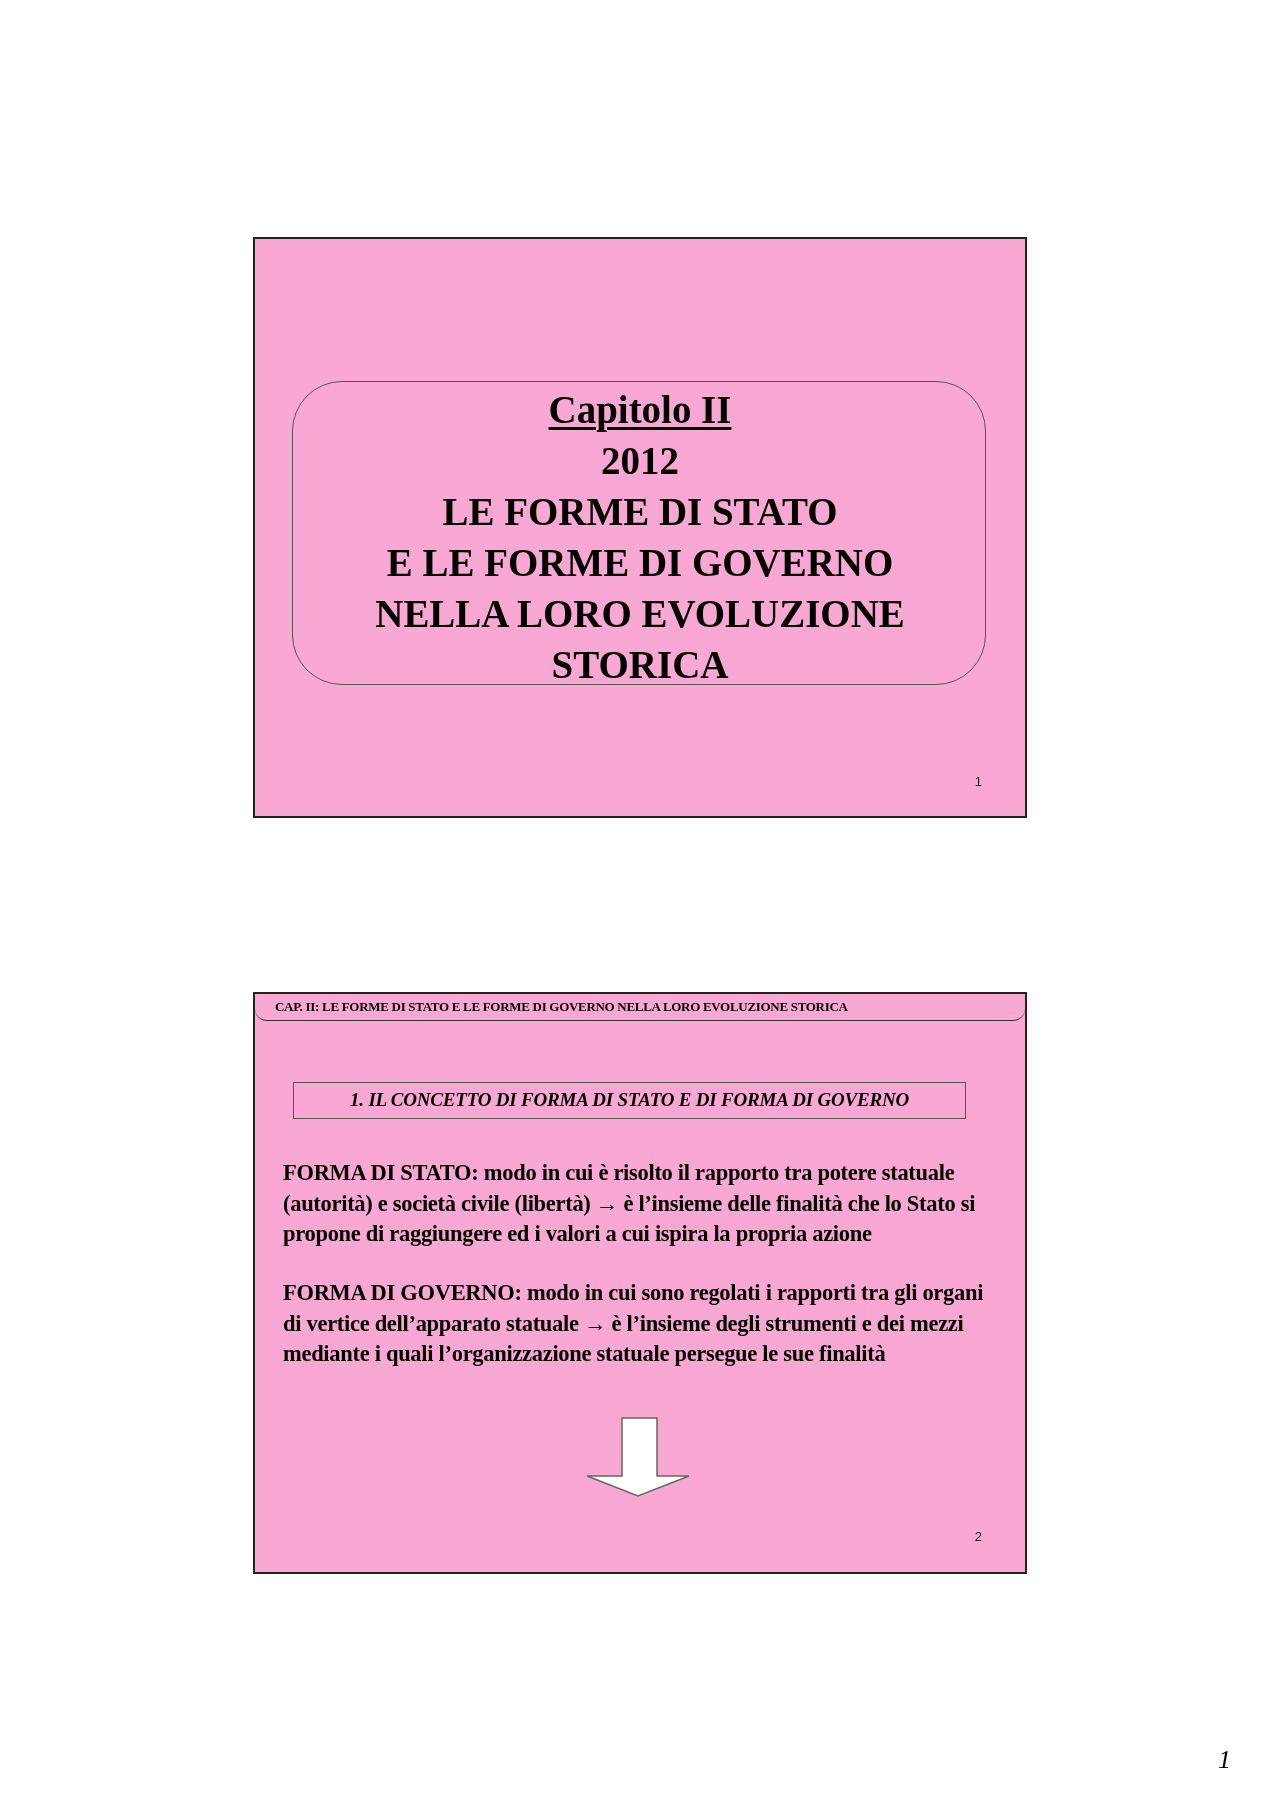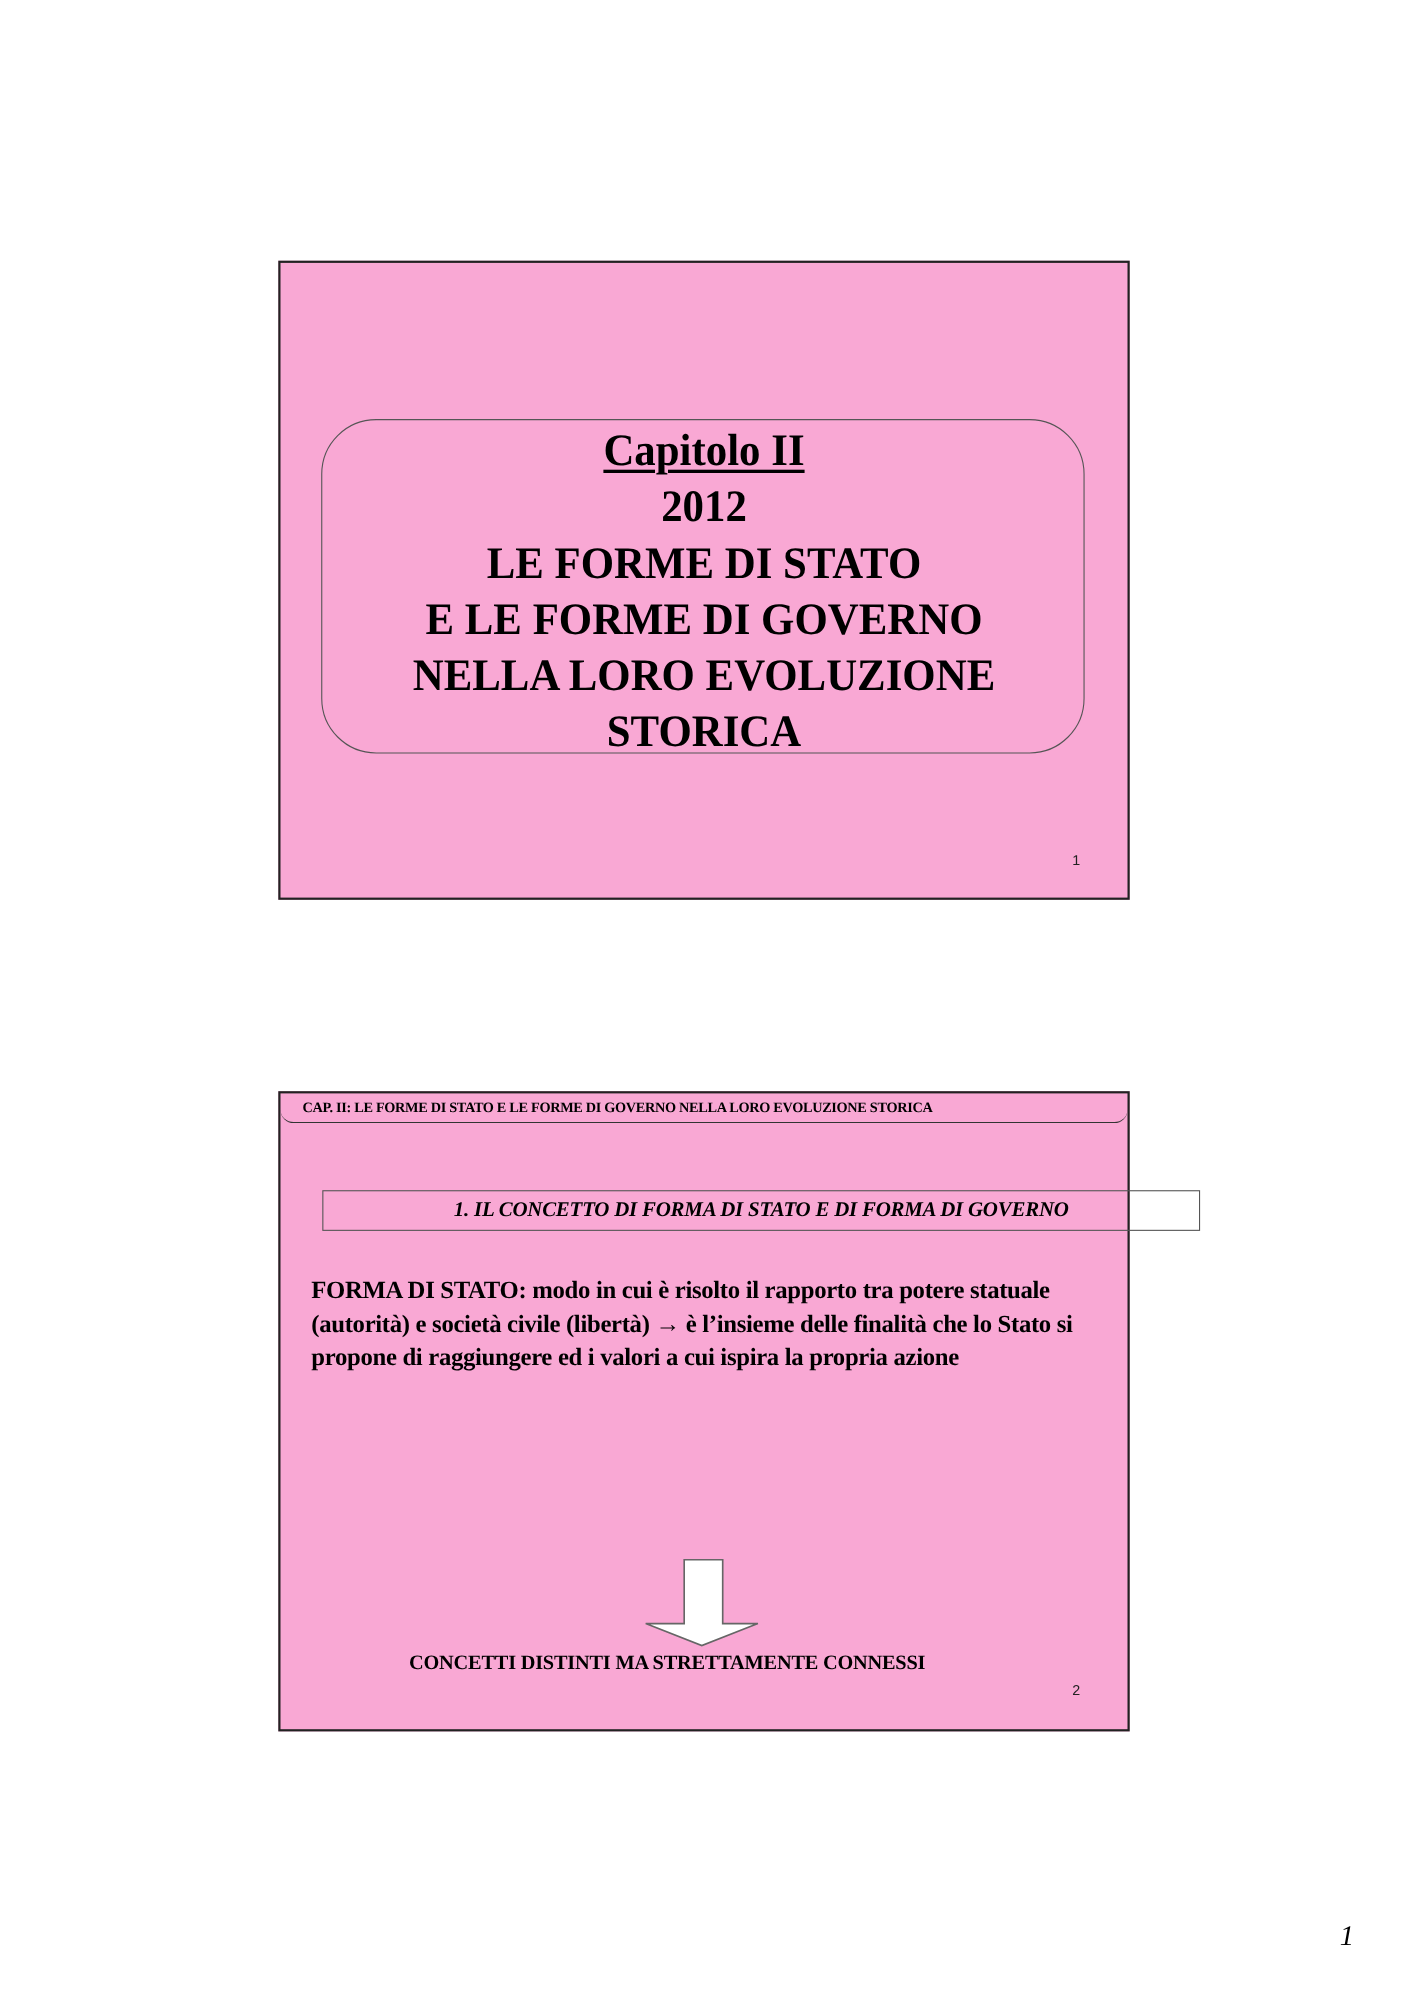--- a/index.html
+++ b/index.html
@@ -8,21 +8,21 @@
   #slide1 { top:237px; height:577px; }
   #slide2 { top:992px; height:578px; }
   .title-box { position:absolute; left:37px; top:142px; width:694px; height:304px; border:1.5px solid #555; border-radius:50px; box-sizing:border-box; }
   .title-lines { position:absolute; left:0; top:145px; width:100%; text-align:center; font-weight:bold; font-size:41px; line-height:51px; transform:scaleX(0.95); }
   .title-lines div { white-space:nowrap; }
   .title-lines .chap { text-decoration:underline; text-decoration-thickness:3px; text-underline-offset:4px; }
   .slide-num { position:absolute; font-family:"Liberation Sans", sans-serif; font-size:13px; color:#222; }
   #slide1 .slide-num { right:43px; top:535px; }
   #slide2 .slide-num { right:43px; top:535px; }
   .header-bar { position:absolute; left:0; top:0; width:100%; height:27px; border-bottom:1.5px solid #333; box-sizing:border-box; font-weight:bold; font-size:13px; line-height:26px; padding-left:20px; white-space:nowrap; letter-spacing:-0.3px;border-radius:12px; }
-  .section-box { position:absolute; left:38px; top:88px; width:798px; height:37px; border:1.5px solid #555; border-radius:0; box-sizing:border-box; text-align:center; font-weight:bold; font-style:italic; font-size:19px; line-height:34px; white-space:nowrap; letter-spacing:-0.2px; }
+  .section-box { position:absolute; left:38px; top:88px; width:673px; height:37px; border:1.5px solid #555; border-radius:0; box-sizing:border-box; text-align:center; font-weight:bold; font-style:italic; font-size:19px; line-height:34px; white-space:nowrap; letter-spacing:-0.2px; }
   .para { position:absolute; left:28px; width:720px; font-weight:bold; font-size:22.5px; line-height:30.5px; letter-spacing:-0.3px; }
   #para1 { top:164px; }
   #para2 { top:284px; }
   .arrow { position:absolute; left:330px; top:422px; width:110px; height:82px; }
   .conclusion { position:absolute; left:0; width:703px; top:508px; text-align:center; font-weight:bold; font-size:18.5px; letter-spacing:-0.2px; white-space:nowrap; }
   .page-num { position:absolute; left:1218px; top:1745px; font-style:italic; font-size:26px; }
 </style>
 </head>
 <body>
 
@@ -36,20 +36,20 @@
     <div>NELLA LORO EVOLUZIONE</div>
     <div>STORICA</div>
   </div>
   <div class="slide-num">1</div>
 </div>
 
 <div class="slide" id="slide2">
   <div class="header-bar">CAP. II: LE FORME DI STATO E LE FORME DI GOVERNO NELLA LORO EVOLUZIONE STORICA</div>
   <div class="section-box">1. IL CONCETTO DI FORMA DI STATO E DI FORMA DI GOVERNO</div>
   <div class="para" id="para1">FORMA DI STATO: modo in cui è risolto il rapporto tra potere statuale (autorità) e società civile (libertà) → è l’insieme delle finalità che lo Stato si propone di raggiungere ed i valori a cui ispira la propria azione</div>
+  <div class="para" id="para2">FORMA DI GOVERNO: modo in cui sono regolati i rapporti tra gli organi di vertice dell’apparato statuale → è l’insieme degli strumenti e dei mezzi mediante i quali l’organizzazione statuale persegue le sue finalità</div>
   <svg class="arrow" viewBox="0 0 110 82">
     <polygon points="37,2 72,2 72,60 104,60 53,80 2,60 37,60" fill="#fff" stroke="#666" stroke-width="1.5"></polygon>
   </svg>
-  <div class="conclusion">CONCETTI DISTINTI MA STRETTAMENTE CONNESSI</div>
   <div class="slide-num">2</div>
 </div>
 
 <div class="page-num">1</div>
 
 </body></html>

